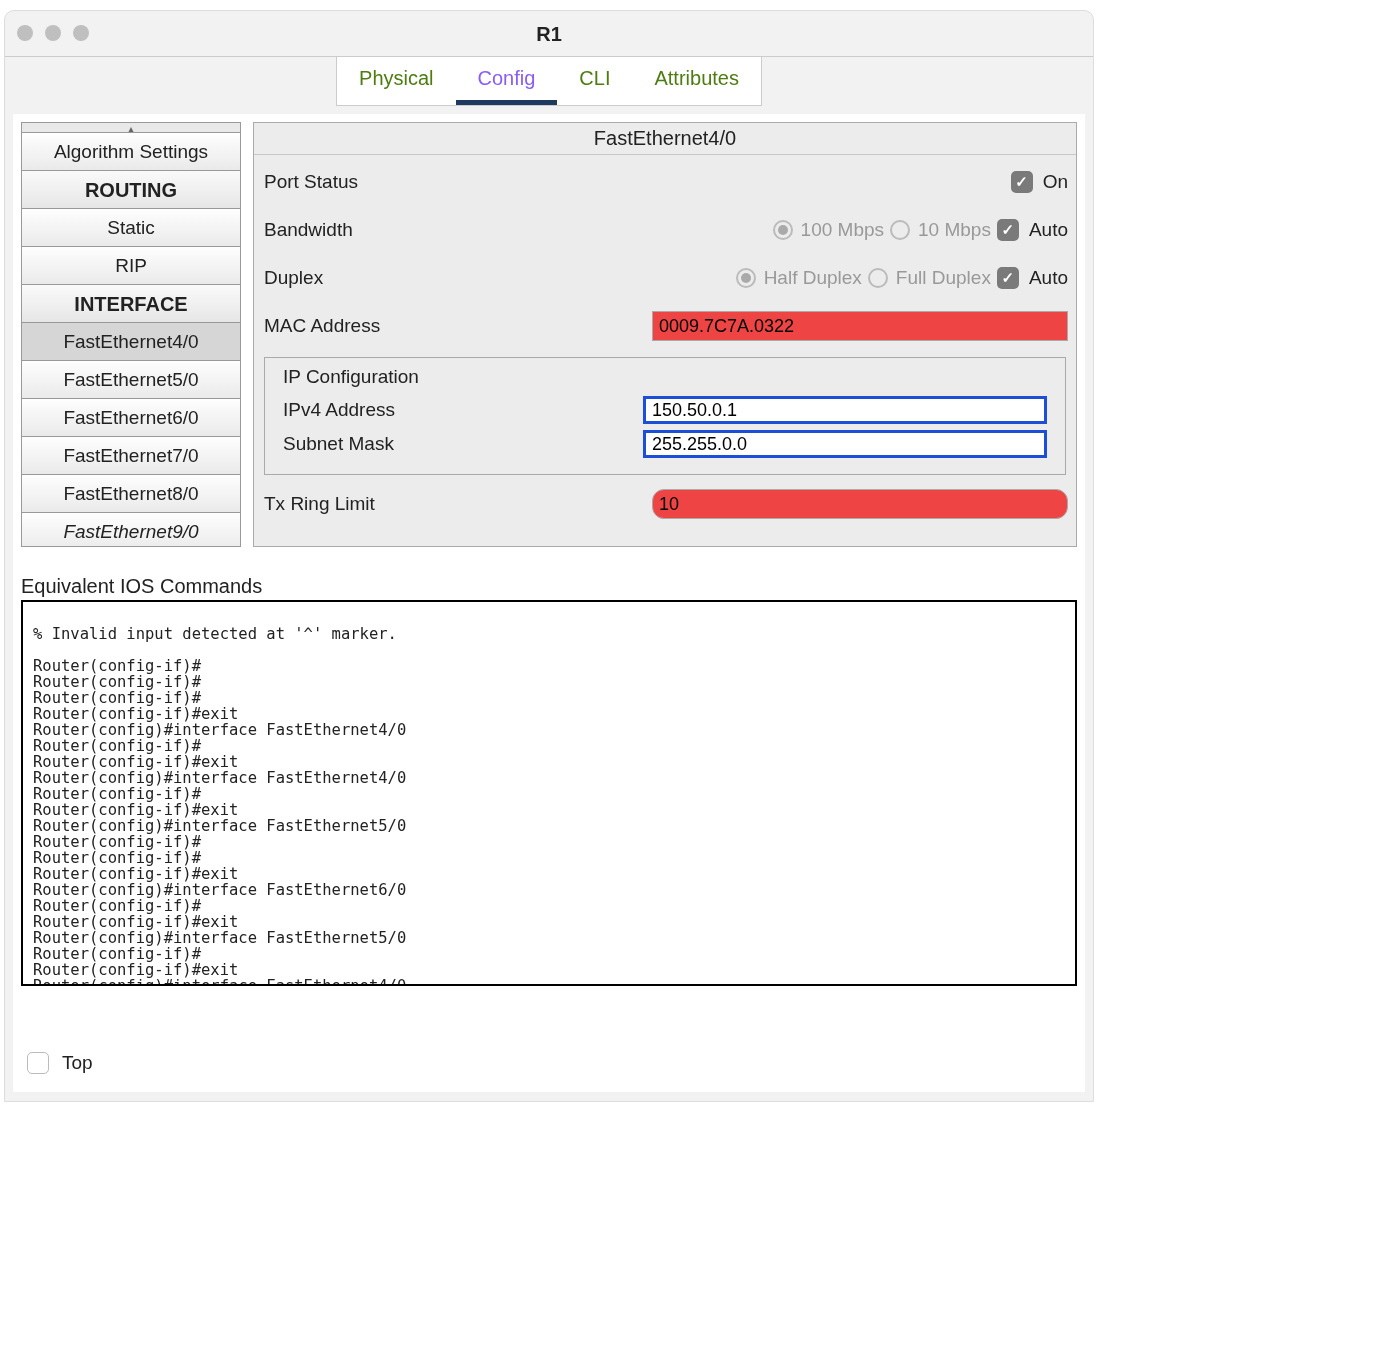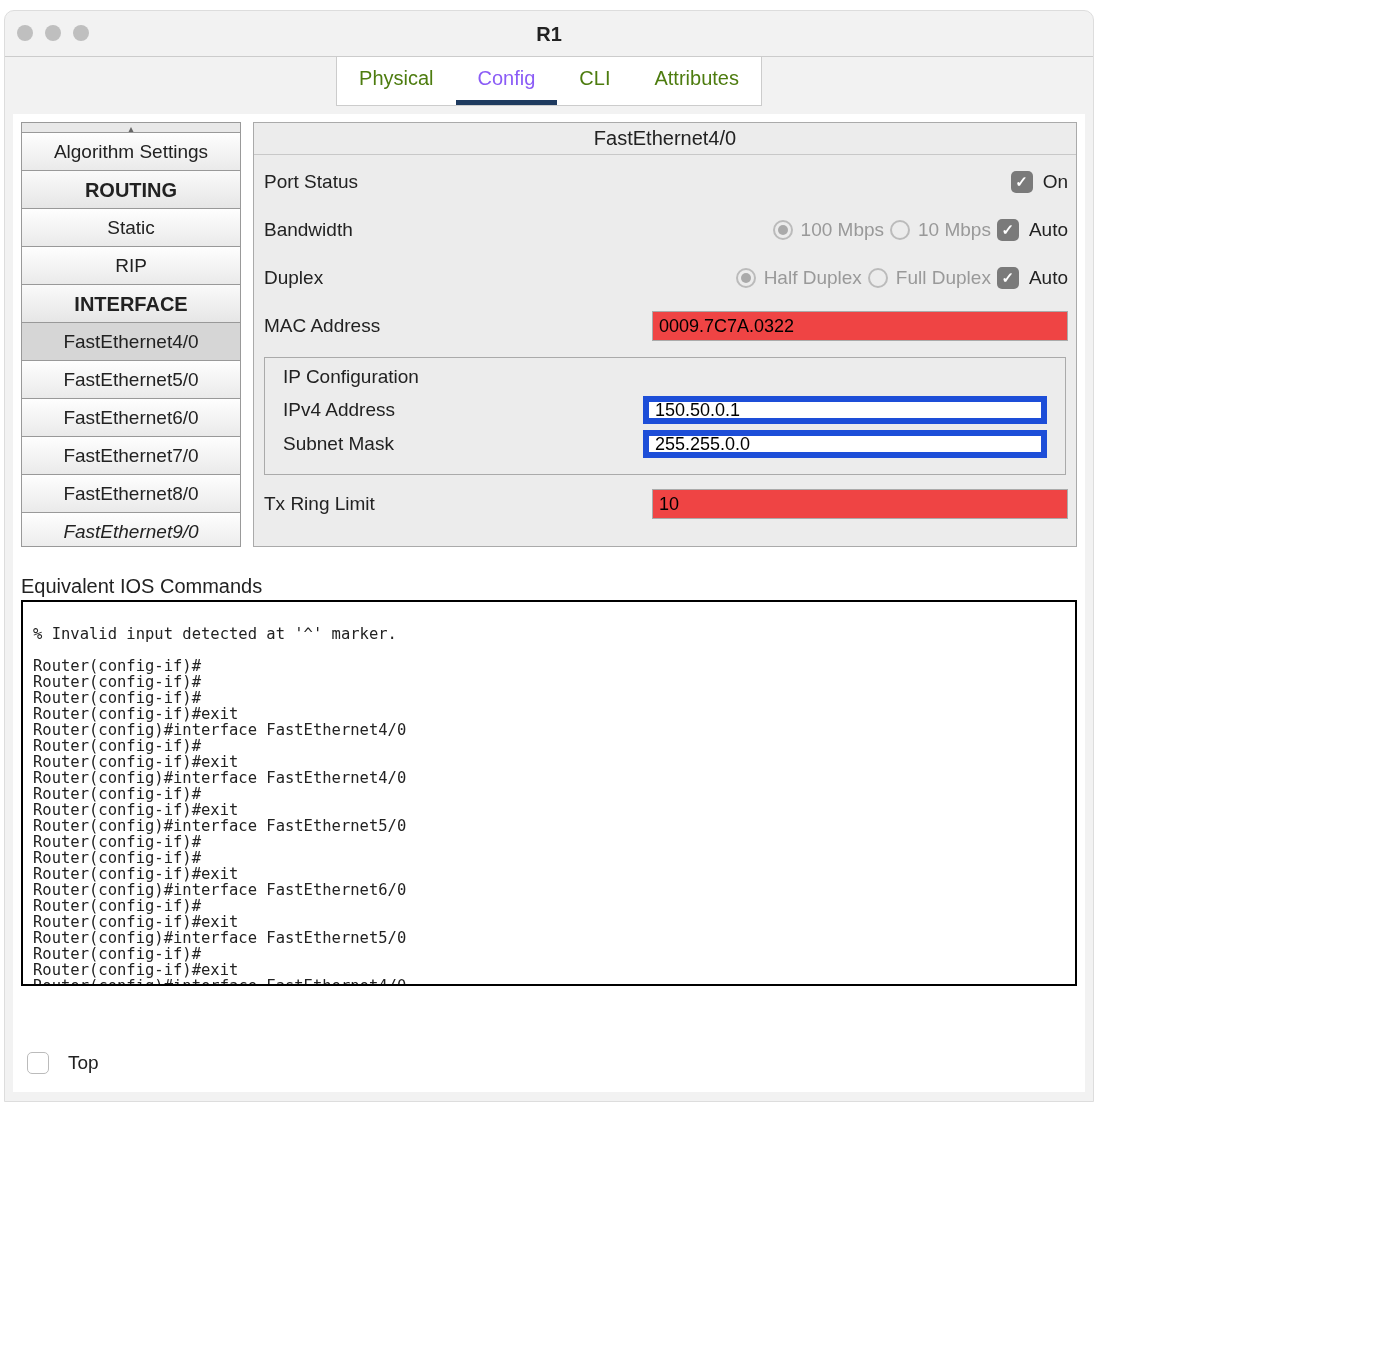--- a/index.html
+++ b/index.html
@@ -179,41 +179,41 @@
     background: #ececec;
   }
   .ipconfig-title {
     font-size: 19px;
     margin-bottom: 6px;
   }
   .ipconfig-row {
     display:flex; align-items:center; margin-top:2px; height:32px;
   }
   .ipconfig-row .lbl { width:360px; font-size:19px; }
-  .ipconfig-row input { flex:1; height:28px; border:6px solid #1d4ed8; padding:2px 6px; font-size:18px; font-family:inherit; }
+  .ipconfig-row input { flex:1; height:28px; border:3px solid #1d4ed8; padding:2px 6px; font-size:18px; font-family:inherit; }
   .ios-label {
     font-size: 20px;
     margin: 28px 0 2px 0;
   }
   .ios-box {
     border: 2px solid #000;
     background: #fff;
     height: 386px;
     overflow: hidden;
     padding: 0 10px 22px 10px;
     font-family: "Menlo","Consolas",monospace;
     font-size: 15.5px;
     line-height: 16px;
     white-space: pre;
   }
   .ios-first { margin-top: -8px; }
   .bottom-bar {
     position:absolute;
     left:14px; bottom:18px;
-    display:flex; align-items:center; gap:19px;
+    display:flex; align-items:center; gap:13px;
     font-size:19px;
     justify-content:center;
   }
   .bottom-check {
     width:22px;height:22px;border-radius:5px;background:#fff;border:1px solid #bbb;
   }
 </style>
 </head>
 <body>
 
@@ -304,21 +304,21 @@
               <input value="150.50.0.1" style="">
             </div>
             <div class="ipconfig-row">
               <div class="lbl">Subnet Mask</div>
               <input value="255.255.0.0" style="">
             </div>
           </div>
 
           <div class="row" style="margin-bottom:4px;">
             <div class="row-label">Tx Ring Limit</div>
-            <input class="text" style="flex: 1 1 0%; width: auto;" value="10">
+            <input class="text" style="flex: 1 1 0%; width: auto; border-radius: 12px;" value="10">
           </div>
 
         </div>
       </div>
     </div>
 
     <div class="ios-label">Equivalent IOS Commands</div>
     <div class="ios-box">
       <div id="ios-lines" class="ios-first">% Invalid input detected at '^' marker.
 

